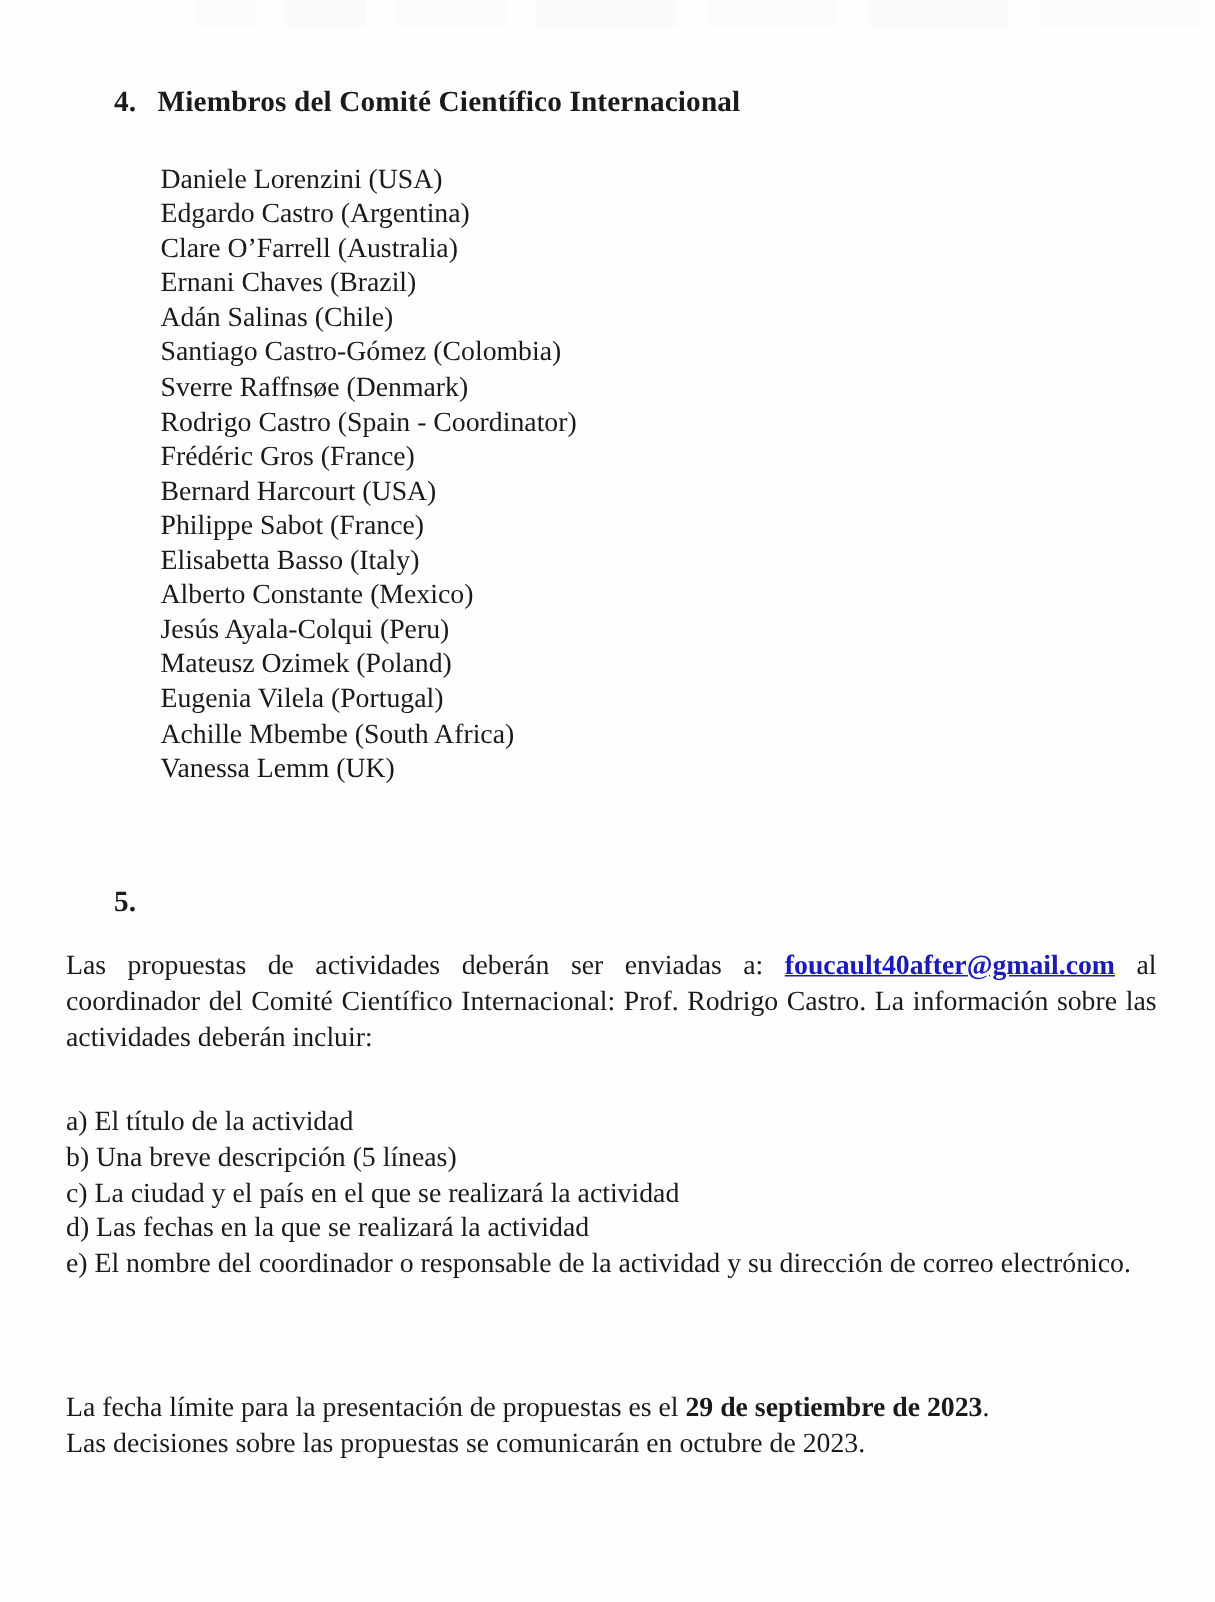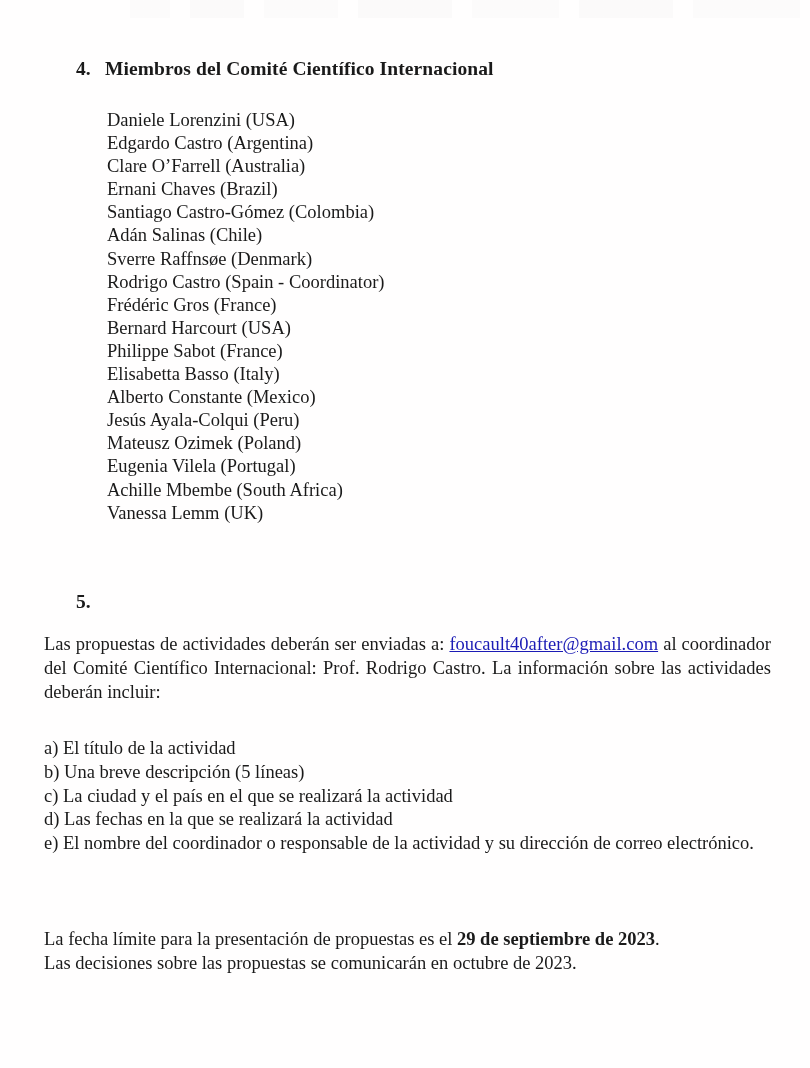--- a/index.html
+++ b/index.html
@@ -91,21 +91,21 @@
   }
 
   #para-submission { top: 633px; }
   #list-requirements { top: 737px; }
   #para-deadline { top: 928px; }
 
   .req-line { white-space: nowrap; }
 
   a.maillink {
     color: #1b1bb5;
-    font-weight: normal;
+    font-weight: bold;
     text-decoration: underline;
     text-underline-offset: 1px;
   }
   b, strong { font-weight: bold; }
 </style>
 </head>
 <body>
 
 <div class="page">
 
@@ -114,22 +114,22 @@
   <div class="section-heading" id="heading-4">
     <span class="num">4.</span>
     <span class="title">Miembros del Comité Científico Internacional</span>
   </div>
 
   <ul class="member-list" id="committee-list">
     <li>Daniele Lorenzini (USA)</li>
     <li>Edgardo Castro (Argentina)</li>
     <li>Clare O’Farrell (Australia)</li>
     <li>Ernani Chaves (Brazil)</li>
+    <li>Adán Salinas (Chile)</li>
     <li>Santiago Castro-Gómez (Colombia)</li>
-    <li>Adán Salinas (Chile)</li>
     <li>Sverre Raffnsøe (Denmark)</li>
     <li>Rodrigo Castro (Spain - Coordinator)</li>
     <li>Frédéric Gros (France)</li>
     <li>Bernard Harcourt (USA)</li>
     <li>Philippe Sabot (France)</li>
     <li>Elisabetta Basso (Italy)</li>
     <li>Alberto Constante (Mexico)</li>
     <li>Jesús Ayala-Colqui (Peru)</li>
     <li>Mateusz Ozimek (Poland)</li>
     <li>Eugenia Vilela (Portugal)</li>

